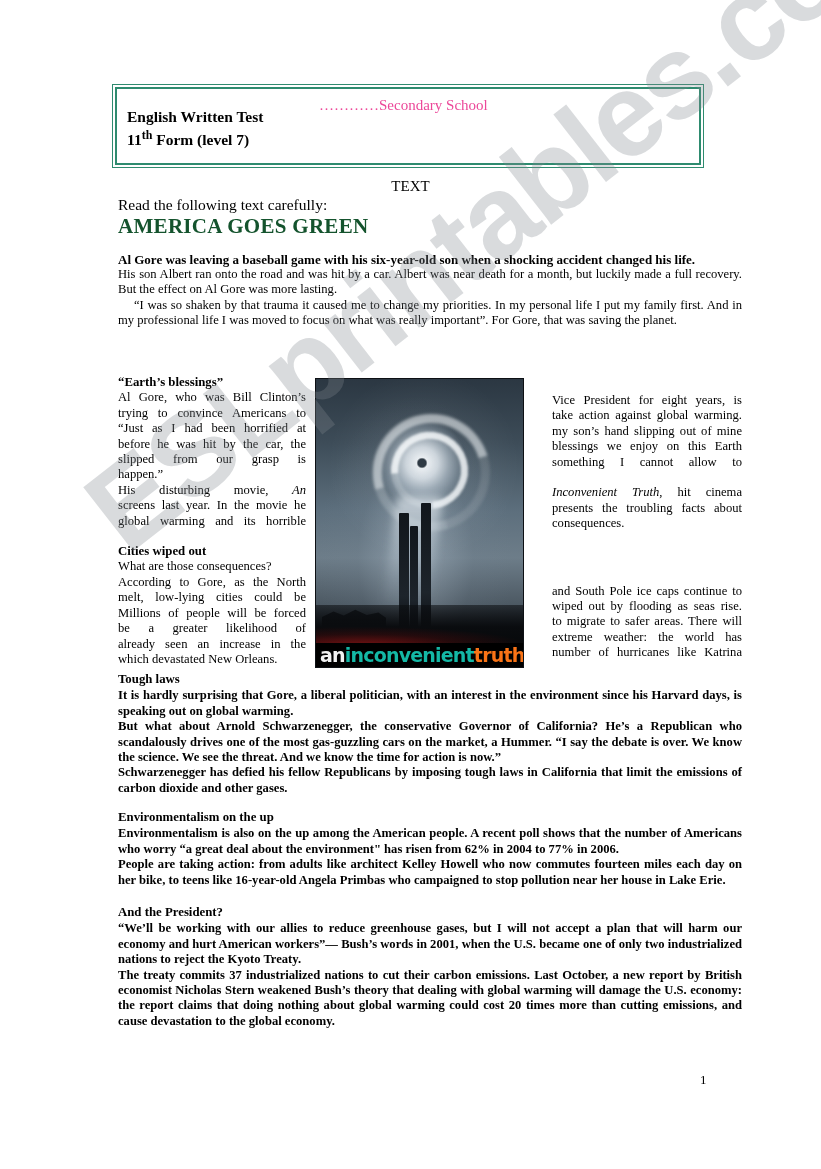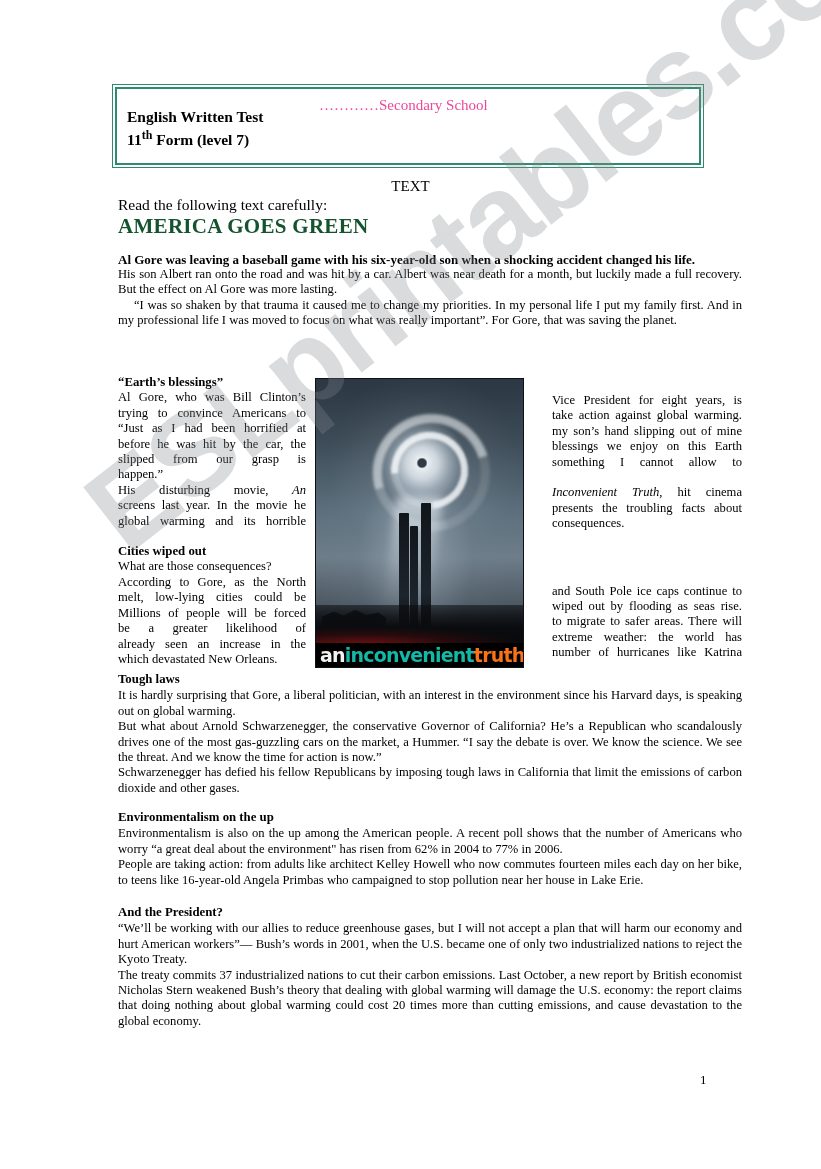--- a/index.html
+++ b/index.html
@@ -290,21 +290,21 @@
     font-size: 19px;
     letter-spacing: -0.8px;
     padding-left: 4px;
     box-sizing: border-box;
   }
   .pt-an { color: #f2f2f2; }
   .pt-inconvenient { color: #14b8a6; }
   .pt-truth { color: #f97316; }
 
   .section { position: absolute; left: 118px; width: 624px; text-align: justify; font-size: 12.6px; line-height: 15.4px; }
-  .section p { margin: 0; }
+  .section p { margin: 0; font-weight: bold; }
   .section h4 { margin: 0 0 1px 0; font-size: 12.8px; font-weight: bold; }
 
   .page-number {
     position: absolute;
     left: 700px;
     top: 1072px;
     font-size: 13px;
   }
   .italic { font-style: italic; }
 </style>

